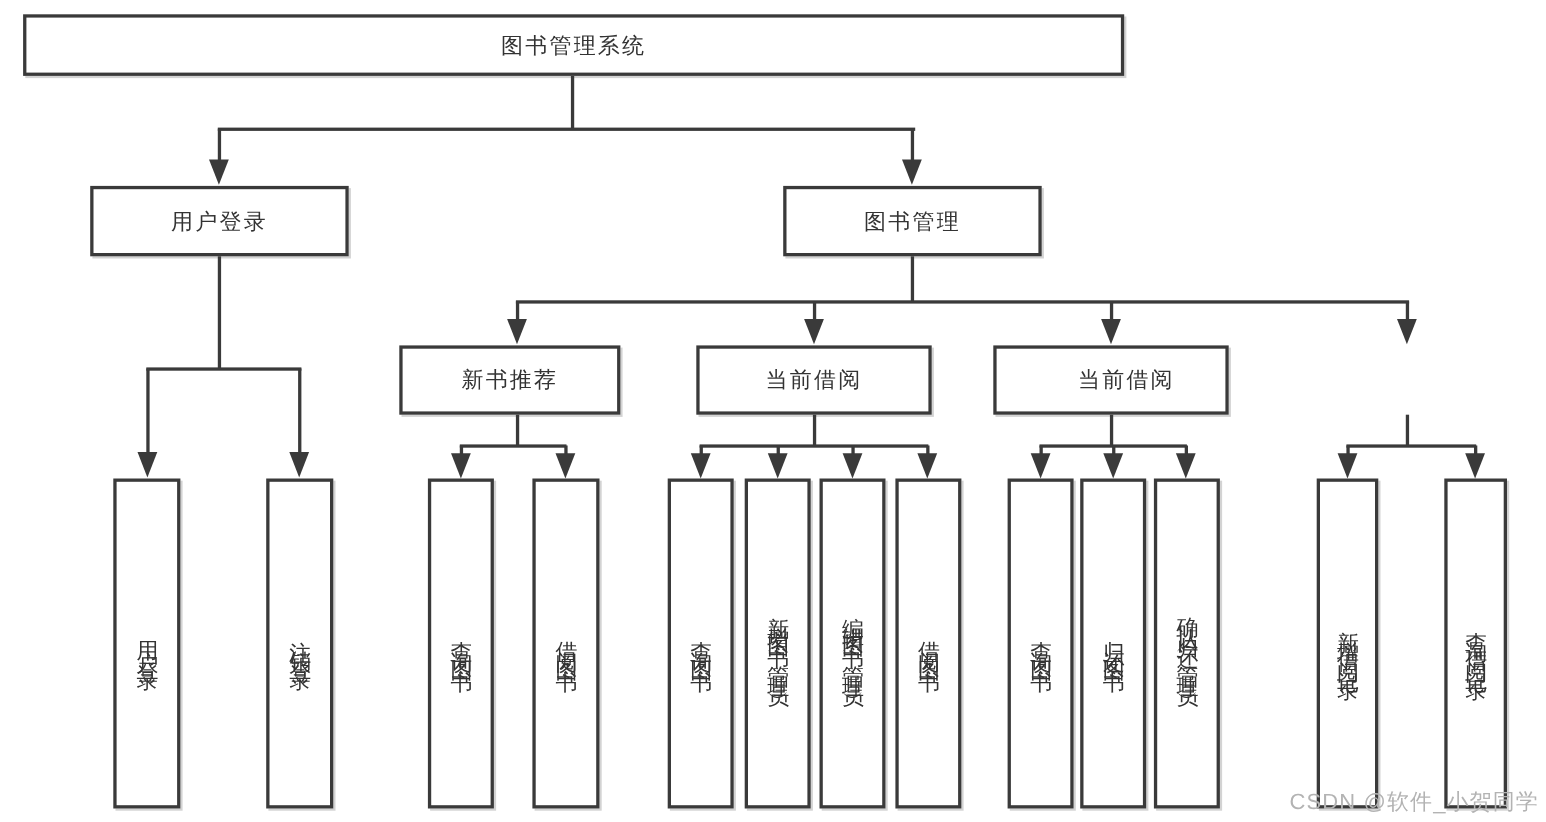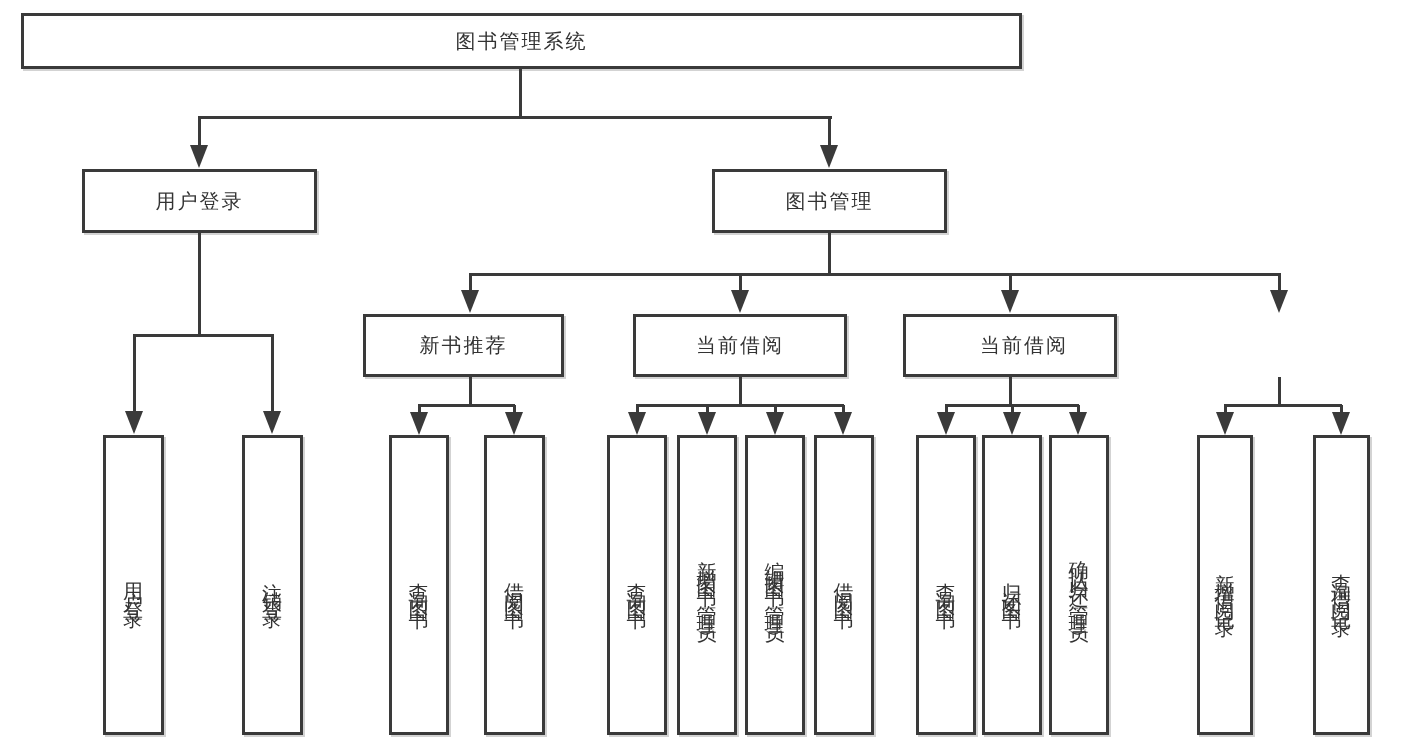--- a/index.html
+++ b/index.html
@@ -180,14 +180,15 @@
   <div class="vline" style="left:1077px; top:405px; height:9px;"></div>
   <div class="arrowhead" style="left:1069px; top:412px;"></div>
 
   <div class="vline" style="left:1278px; top:377px; height:28px;"></div>
   <div class="hline" style="left:1224px; top:404px; width:118px;"></div>
   <div class="vline" style="left:1224px; top:405px; height:9px;"></div>
   <div class="arrowhead" style="left:1216px; top:412px;"></div>
   <div class="vline" style="left:1340px; top:405px; height:9px;"></div>
   <div class="arrowhead" style="left:1332px; top:412px;"></div>
 
+  <div id="watermark">CSDN @软件_小贺同学</div>
 
 </div>
 
 </body></html>

